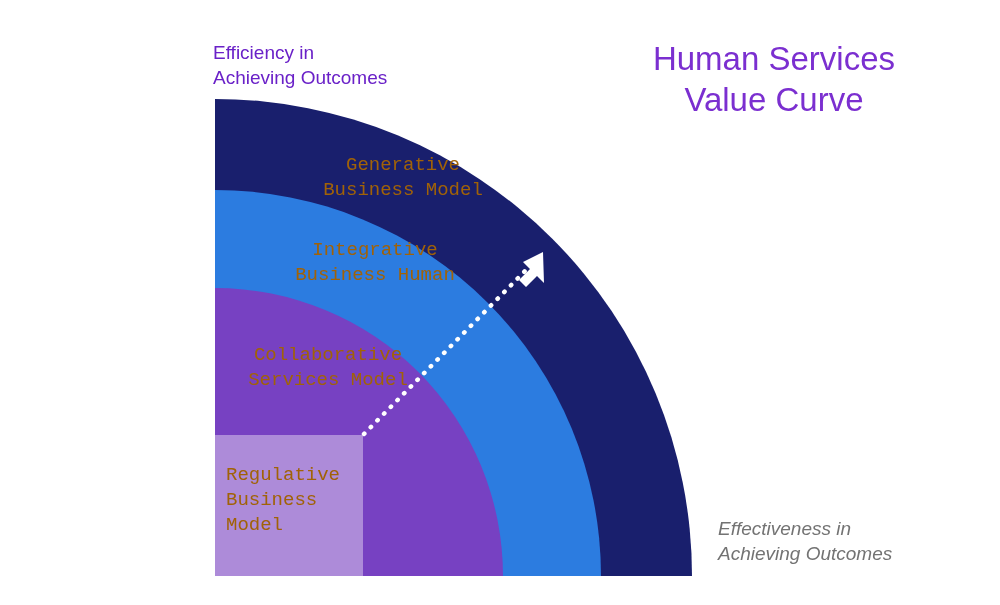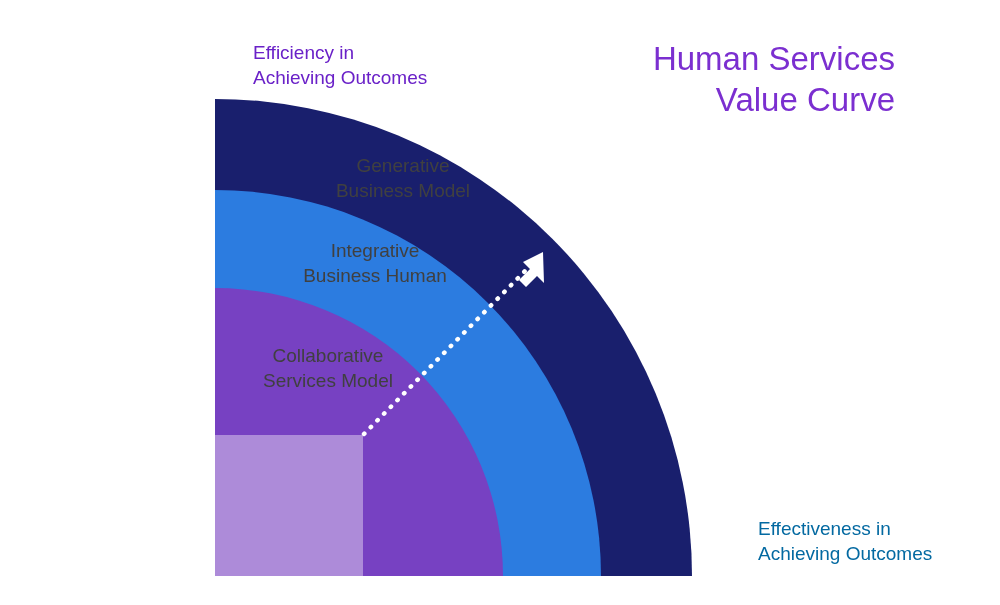--- a/index.html
+++ b/index.html
@@ -25,53 +25,54 @@
     height: 605px;
   }
 
   .axis-label {
     position: absolute;
     color: #5b21b6;
     font-size: 19px;
     line-height: 25px;
     font-weight: 400;
     white-space: pre-line;
-    margin-left: 40px;
   }
   #efficiency-label {
     left: 213px;
     top: 40px;
     color: #6a21c8;
   }
   #effectiveness-label {
     left: 718px;
     top: 516px;
-    color: #0369a1;
+    color: #737373;
+    font-style: italic;
   }
 
   #chart-title {
     position: absolute;
     right: 105px;
     top: 38px;
-    text-align: right;
+    text-align: center;
     color: #7b2fd0;
     font-size: 33px;
     line-height: 41px;
     font-weight: 400;
     white-space: pre-line;
   }
 
   .band-label {
     position: absolute;
-    color: #404040;
+    color: #a16207;
     font-size: 19px;
     line-height: 25px;
     font-weight: 400;
     white-space: pre-line;
     text-align: center;
+    font-family: Liberation Mono, monospace;
   }
   #label-generative {
     left: 303px;
     top: 153px;
     width: 200px;
   }
   #label-integrative {
     left: 275px;
     top: 238px;
     width: 200px;
@@ -120,14 +121,17 @@
 
   <div class="band-label" id="label-generative">Generative
 Business Model</div>
 
   <div class="band-label" id="label-integrative">Integrative
 Business Human</div>
 
   <div class="band-label" id="label-collaborative">Collaborative
 Services Model</div>
 
+  <div class="band-label" id="label-regulative">Regulative
+Business
+Model</div>
 
 </div>
 
 </body></html>

